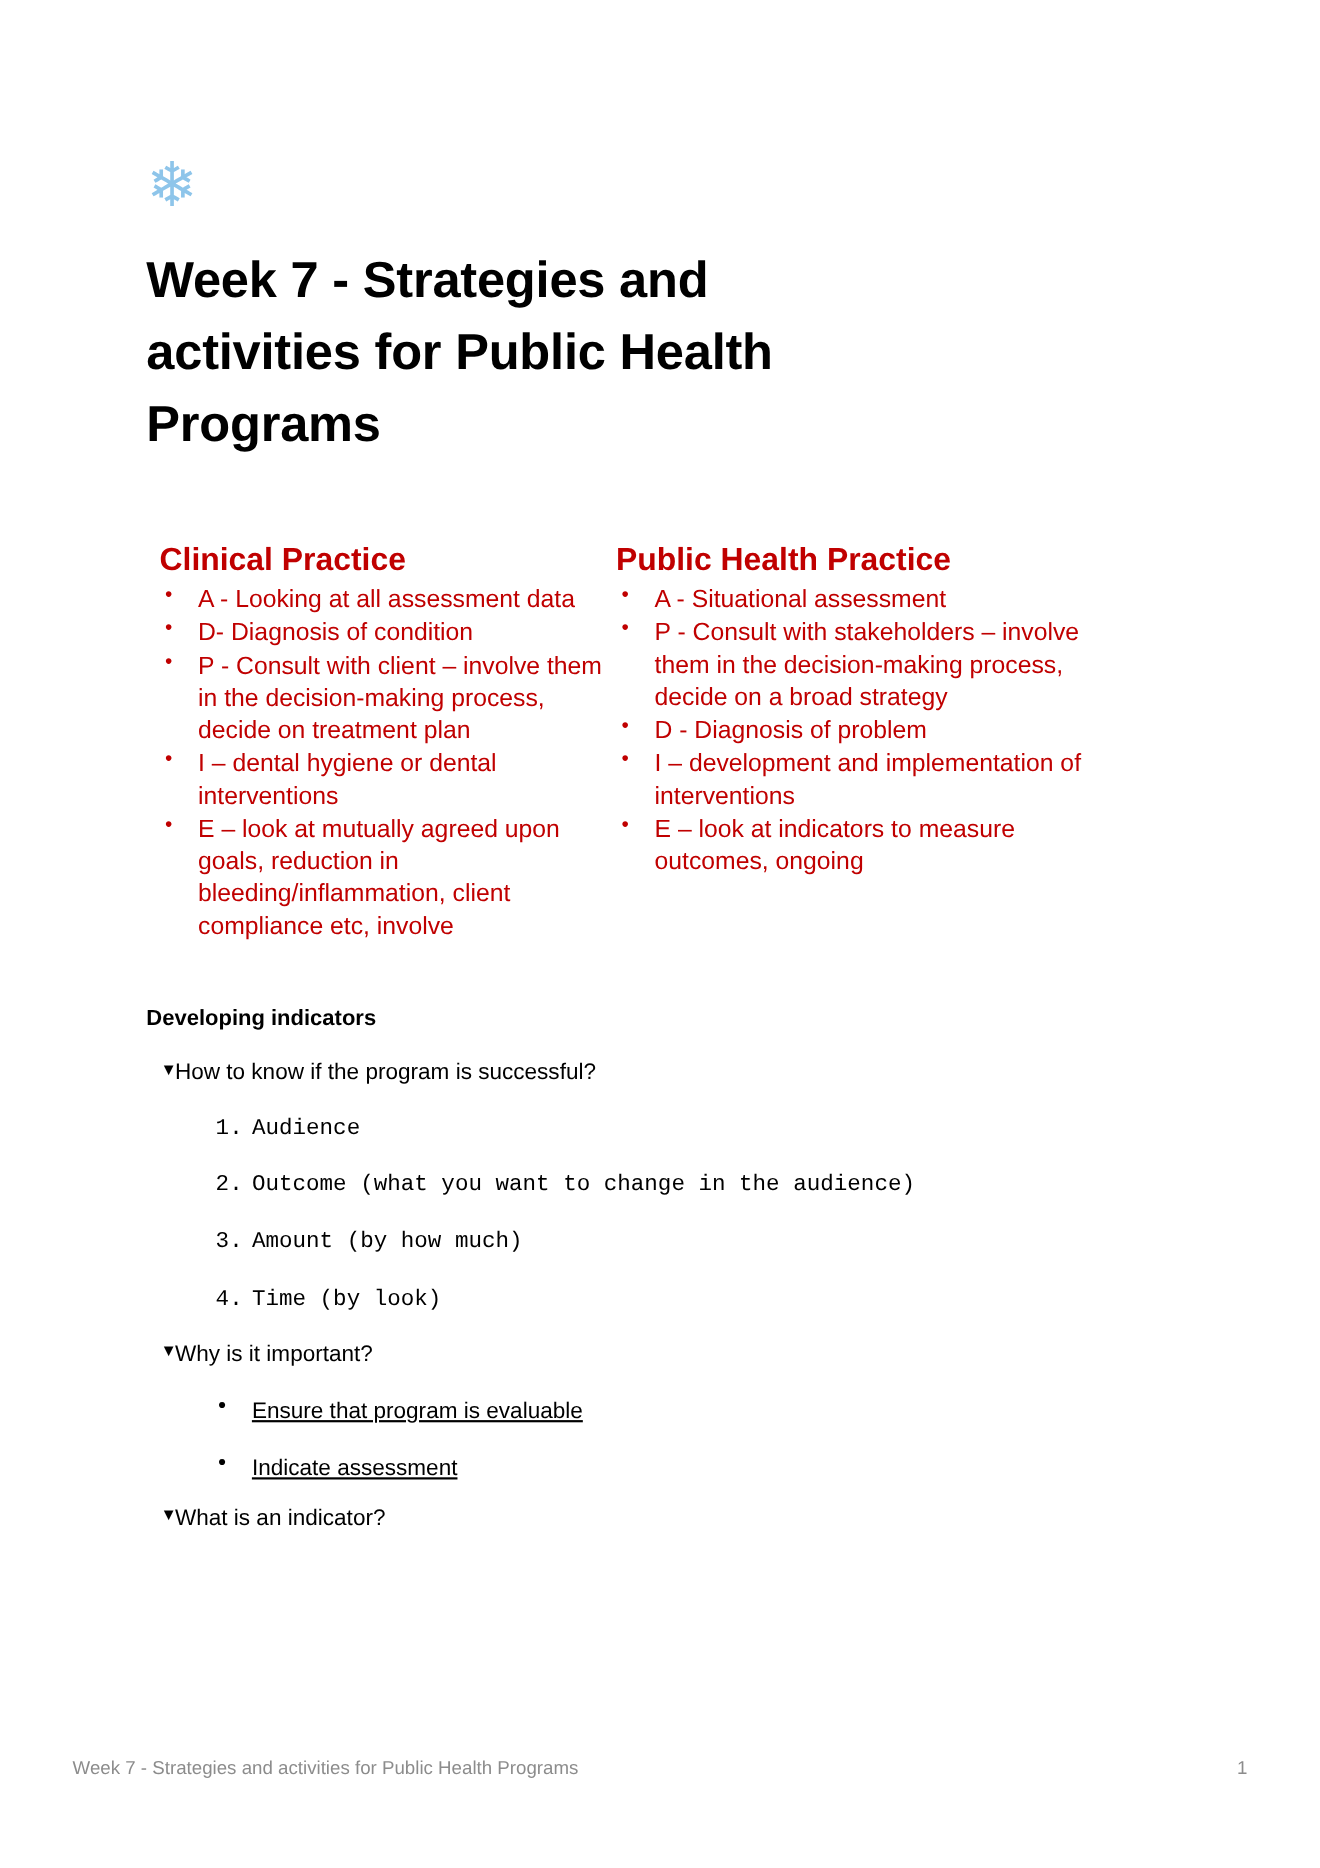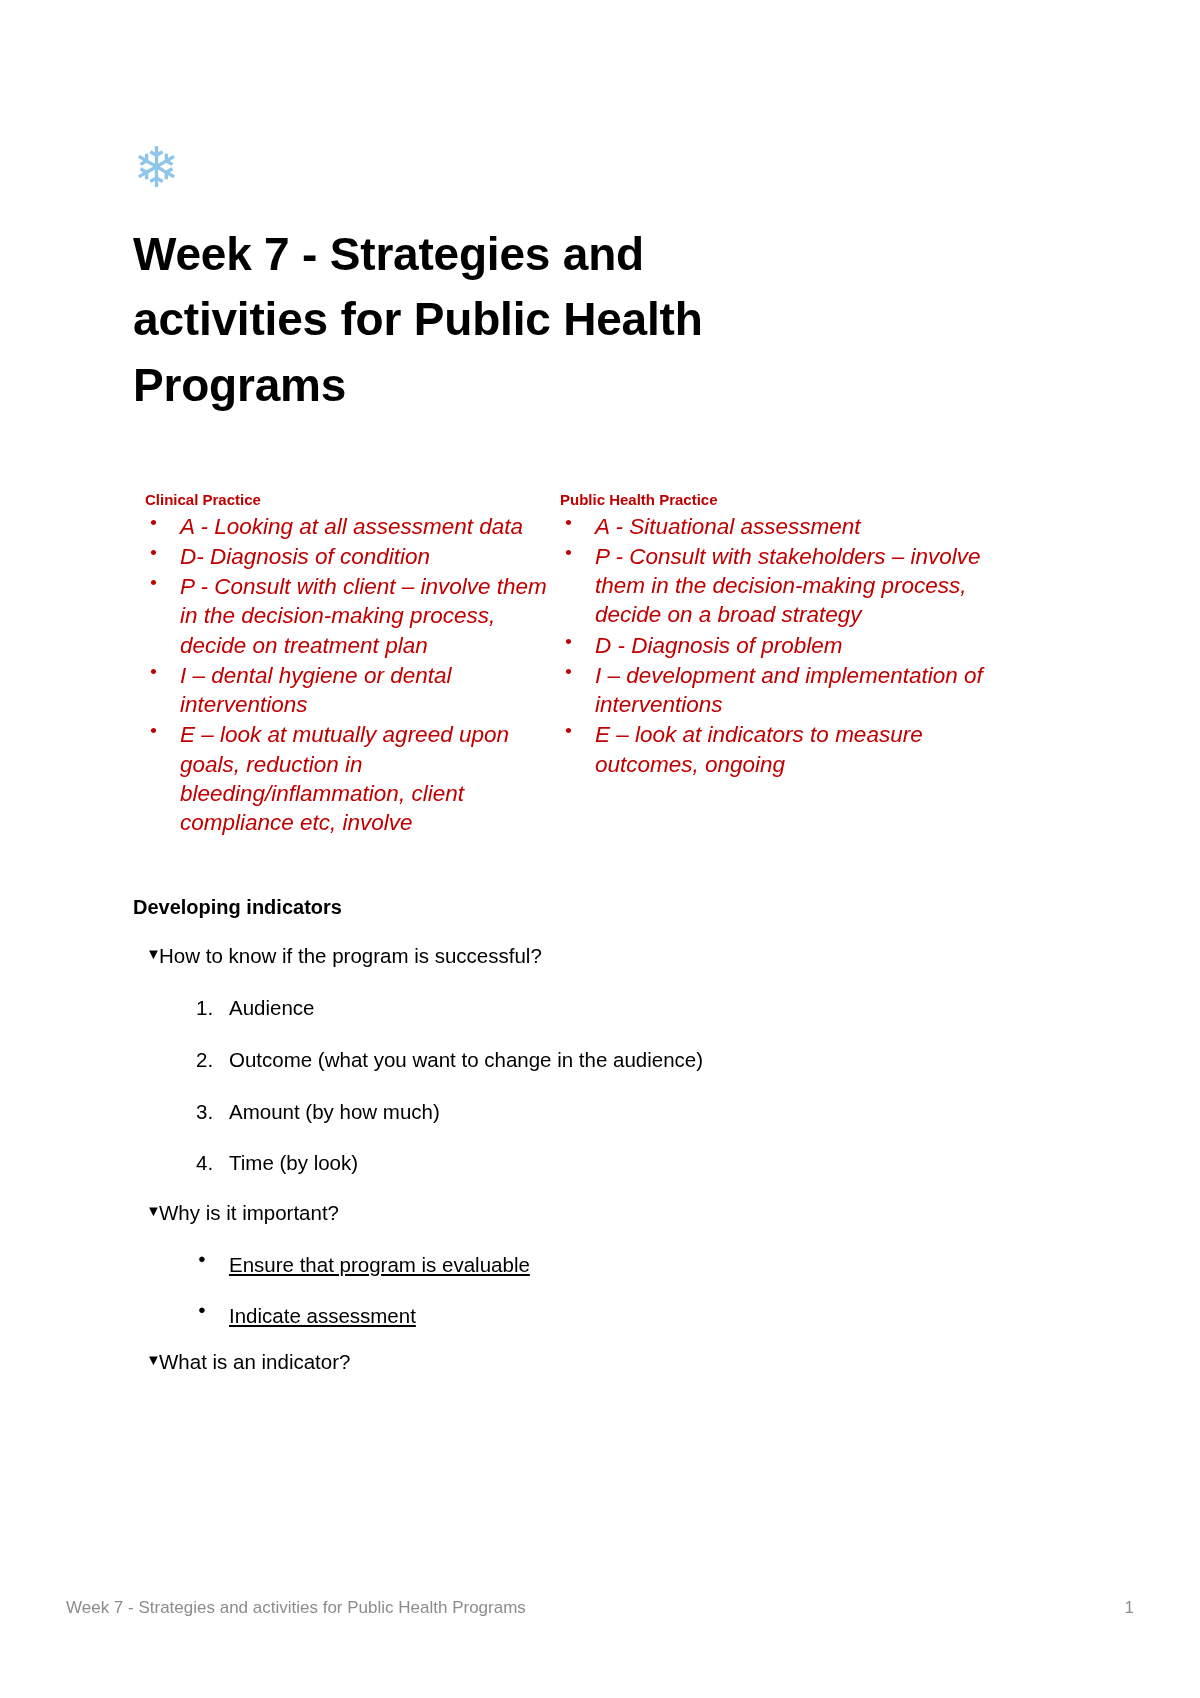--- a/index.html
+++ b/index.html
@@ -56,37 +56,36 @@
   .col {
     width: 415px;
     box-sizing: border-box;
   }
   .col-right {
     width: 440px;
   }
   .col-head {
     color: #c00000;
     font-weight: bold;
-    font-size: 15px;
+    font-size: 29px;
     line-height: 1.32;
     margin: 0 0 2px 12px;
   }
   ul.red-list {
     list-style: none;
     margin: 0;
     padding: 0;
     color: #c00000;
     font-size: 22.5px;
     line-height: 1.30;
   }
   ul.red-list > li {
     position: relative;
     padding-left: 47px;
     margin: 0 0 1px 0;
-    font-style: italic;
   }
   ul.red-list > li:before {
     content: "\2022";
     position: absolute;
     left: 17px;
     top: -1px;
     font-size: 19px;
   }
   
   .section-heading {
@@ -123,20 +122,21 @@
     padding: 0 0 0 63px;
     font-size: 20.5px;
     color: #000000;
   }
   ol.num-list > li {
     counter-increment: li;
     position: relative;
     padding-left: 33px;
     margin: 24px 0 0 0;
     line-height: 1.35;
+    font-family: Liberation Mono, monospace;
   }
   ol.num-list > li:before {
     content: counter(li) ".";
     position: absolute;
     left: 0;
     top: 0;
   }
   ul.dot-list {
     list-style: none;
     margin: 0;

